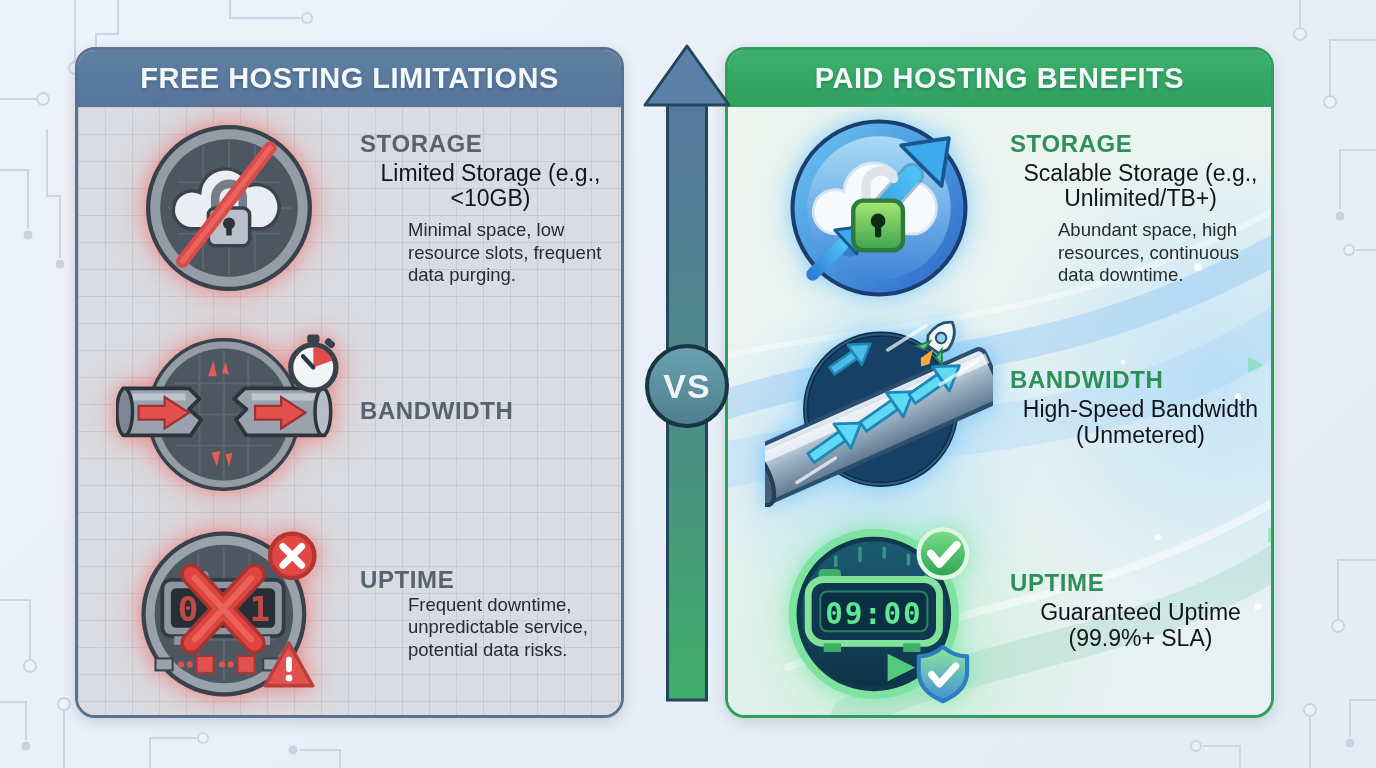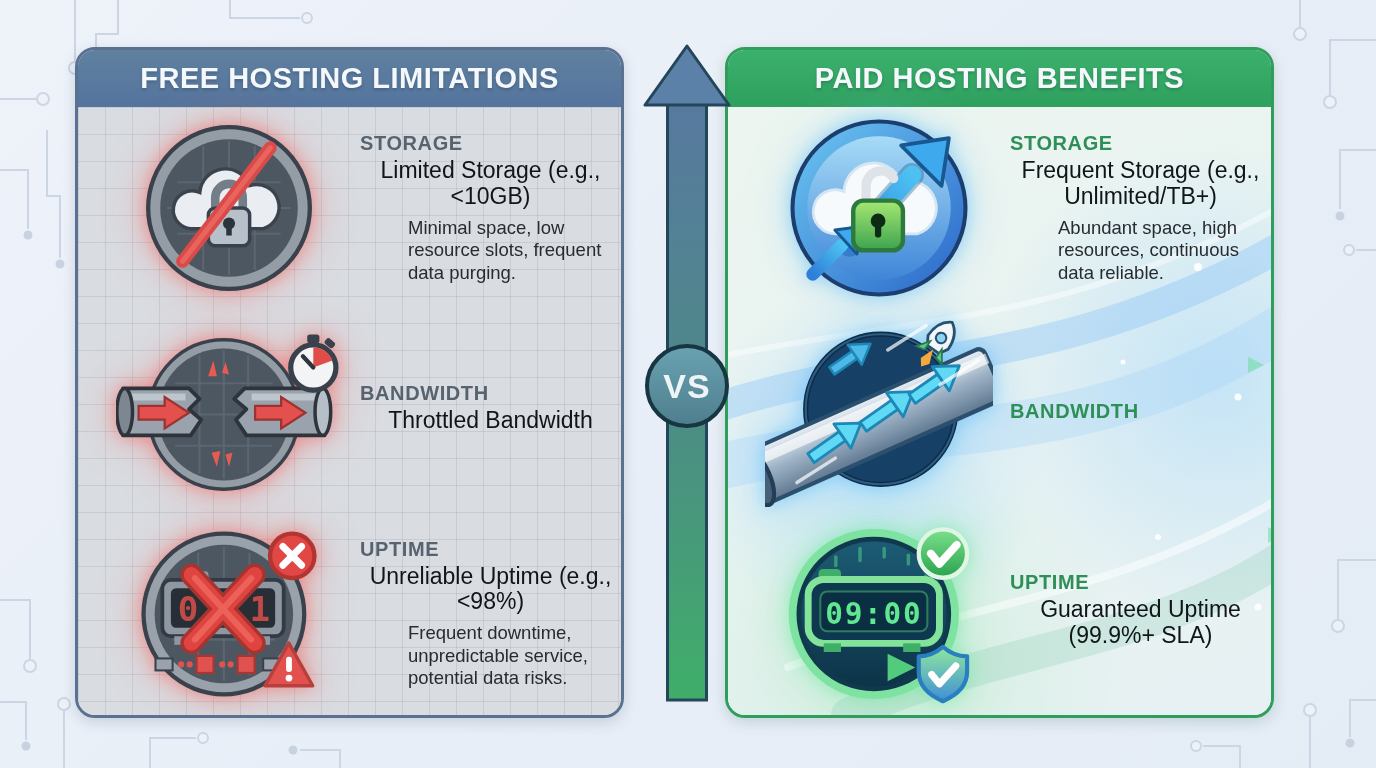--- a/index.html
+++ b/index.html
@@ -24,21 +24,21 @@
     background-size:27px 27px;}
   .panel.right .panel-body{background:
     radial-gradient(circle at 26% 58%,rgba(188,226,250,.85),rgba(188,226,250,0) 33%),
     radial-gradient(circle at 90% 45%,rgba(182,222,248,.7),rgba(182,222,248,0) 40%),
     radial-gradient(circle at 30% 92%,rgba(190,236,205,.55),rgba(190,236,205,0) 35%),
     linear-gradient(160deg,#ecf5ef 0%,#e9f3f2 50%,#e7f1f3 100%);}
   .swoosh{position:absolute;inset:0;pointer-events:none;}
   .row{flex:1;display:flex;align-items:center;padding-left:34px;position:relative;z-index:1;}
   .icon-cell{width:234px;flex:none;display:flex;justify-content:center;align-items:center;}
   .text-cell{width:272px;margin-left:14px;}
-  .item-label{font-size:20px;font-weight:700;letter-spacing:.6px;}
+  .item-label{font-size:24px;font-weight:700;letter-spacing:.6px;}
   .panel.left .item-label{color:#57636f;}
   .panel.right .item-label{color:#2e8f57;}
   .item-heading{font-size:23px;font-weight:400;color:#10151a;line-height:1.12;margin:3px 0 7px;text-align:center;}
   .item-desc{font-size:18.5px;color:#272c31;line-height:1.22;margin-left:48px;}
   
   .glow-red{filter:drop-shadow(0 0 9px rgba(242,92,86,.55)) drop-shadow(0 0 20px rgba(242,92,86,.32));}
   .glow-blue{filter:drop-shadow(0 0 9px rgba(90,185,245,.55)) drop-shadow(0 0 20px rgba(120,200,250,.35));}
   .glow-green{filter:drop-shadow(0 0 9px rgba(110,230,155,.55)) drop-shadow(0 0 20px rgba(110,230,155,.32));}
   .mid{position:absolute;left:630px;top:40px;z-index:3;}
   .seg{font-family:"DejaVu Sans Mono",monospace;font-weight:bold;}
@@ -148,21 +148,20 @@
               <rect x="10" y="0" width="7" height="5" rx="1.5" fill="#39424c"></rect>
               <rect x="20" y="3" width="6" height="4" rx="1.5" fill="#39424c" transform="rotate(40 23 5)"></rect>
               <circle cx="13.5" cy="19" r="13" fill="#f2f4f6" stroke="#39424c" stroke-width="3"></circle>
               <path d="M13.5,19 L13.5,7.5 A11.5,11.5 0 0 1 24.5,15 z" fill="#e04c49"></path>
               <line x1="13.5" y1="19" x2="7.5" y2="12.5" stroke="#2d343c" stroke-width="2.4" stroke-linecap="round"></line>
             </g>
           </svg>
         </div>
         <div class="text-cell">
           <div class="item-label">BANDWIDTH</div>
-          <div class="item-heading">Throttled Bandwidth</div>
         </div>
       </div>
 
       <div class="row">
         <div class="icon-cell">
           <svg class="glow-red" width="188" height="188" viewBox="0 0 110 110">
             <circle cx="52" cy="55" r="47" fill="#99a1ab" stroke="#39424c" stroke-width="2.5"></circle>
             <circle cx="52" cy="55" r="40.5" fill="#4d5761"></circle>
             <path d="M22,40 H82 M16,55 H88 M22,70 H82 M37,19 V91 M52,16 V94 M67,19 V91" stroke="#5b6671" stroke-width="1.2" fill="none"></path>
             <rect x="28" y="30" width="15" height="6" rx="2" fill="#8f98a2"></rect>
@@ -191,21 +190,20 @@
             <circle cx="92" cy="21" r="13" fill="#e14744" stroke="#b23532" stroke-width="2.5"></circle>
             <path d="M86.5,15.5 L97.5,26.5 M97.5,15.5 L86.5,26.5" stroke="#ffffff" stroke-width="4" stroke-linecap="round"></path>
 
             <path d="M90,72 L104,97 H76 z" fill="#e2514d" stroke="#b8403c" stroke-width="2" stroke-linejoin="round"></path>
             <rect x="88.4" y="80" width="3.4" height="9" rx="1.6" fill="#ffffff"></rect>
             <circle cx="90.1" cy="92.5" r="2" fill="#ffffff"></circle>
           </svg>
         </div>
         <div class="text-cell">
           <div class="item-label">UPTIME</div>
-          <div class="item-heading">Unreliable Uptime (e.g., &lt;98%)</div>
           <div class="item-desc">Frequent downtime, unpredictable service, potential data risks.</div>
         </div>
       </div>
 
     </div>
   </div>
 
   <div class="panel right">
     <div class="panel-header">
       <div class="panel-title">PAID HOSTING BENEFITS</div>
@@ -262,22 +260,22 @@
             <line x1="14" y1="86" x2="30" y2="70" stroke="url(#arrg)" stroke-width="7" stroke-linecap="round"></line>
             <polygon points="26,62 41,60 38,75" fill="#3fa9ee" stroke="#16588f" stroke-width="1.6" stroke-linejoin="round"></polygon>
             <path d="M43,46 v-8 a8,8 0 0 1 15,-4" stroke="#dde3e9" stroke-width="5" fill="none" stroke-linecap="round"></path>
             <rect x="36" y="46" width="27" height="27" rx="5.5" fill="url(#lockg)" stroke="#2c7a3e" stroke-width="2.4"></rect>
             <circle cx="49.5" cy="57" r="4" fill="#0d2c14"></circle>
               <rect x="47.8" y="57" width="3.4" height="9" rx="1.5" fill="#0d2c14"></rect>
           </svg>
         </div>
         <div class="text-cell">
           <div class="item-label">STORAGE</div>
-          <div class="item-heading">Frequent Storage (e.g., Unlimited/TB+)</div>
-          <div class="item-desc">Abundant space, high resources, continuous data reliable.</div>
+          <div class="item-heading">Scalable Storage (e.g., Unlimited/TB+)</div>
+          <div class="item-desc">Abundant space, high resources, continuous data downtime.</div>
         </div>
       </div>
 
       <div class="row">
         <div class="icon-cell">
           <svg class="glow-blue" width="228" height="192" viewBox="0 0 130 110">
             <defs>
               <linearGradient id="pipeg2" x1="0" y1="0" x2="0" y2="1">
                 <stop offset="0" stop-color="#eaf1f7"></stop>
                   <stop offset=".45" stop-color="#9fb3c6"></stop>
@@ -319,20 +317,21 @@
             </g>
             <g stroke="rgba(255,255,255,.7)" stroke-width="2" stroke-linecap="round">
               <path d="M70,20 L92,6"></path>
                 <path d="M100,40 L122,26"></path>
                 <path d="M18,96 L40,82"></path>
             </g>
           </svg>
         </div>
         <div class="text-cell">
           <div class="item-label">BANDWIDTH</div>
+          <div class="item-heading">High-Speed Bandwidth (Unmetered)</div>
         </div>
       </div>
 
       <div class="row">
         <div class="icon-cell">
           <svg class="glow-green" width="190" height="190" viewBox="0 0 110 110">
             <defs>
               <linearGradient id="tealg" x1="0" y1="0" x2="0" y2="1">
                 <stop offset="0" stop-color="#1c5b74"></stop>
                   <stop offset="1" stop-color="#0d3348"></stop>

